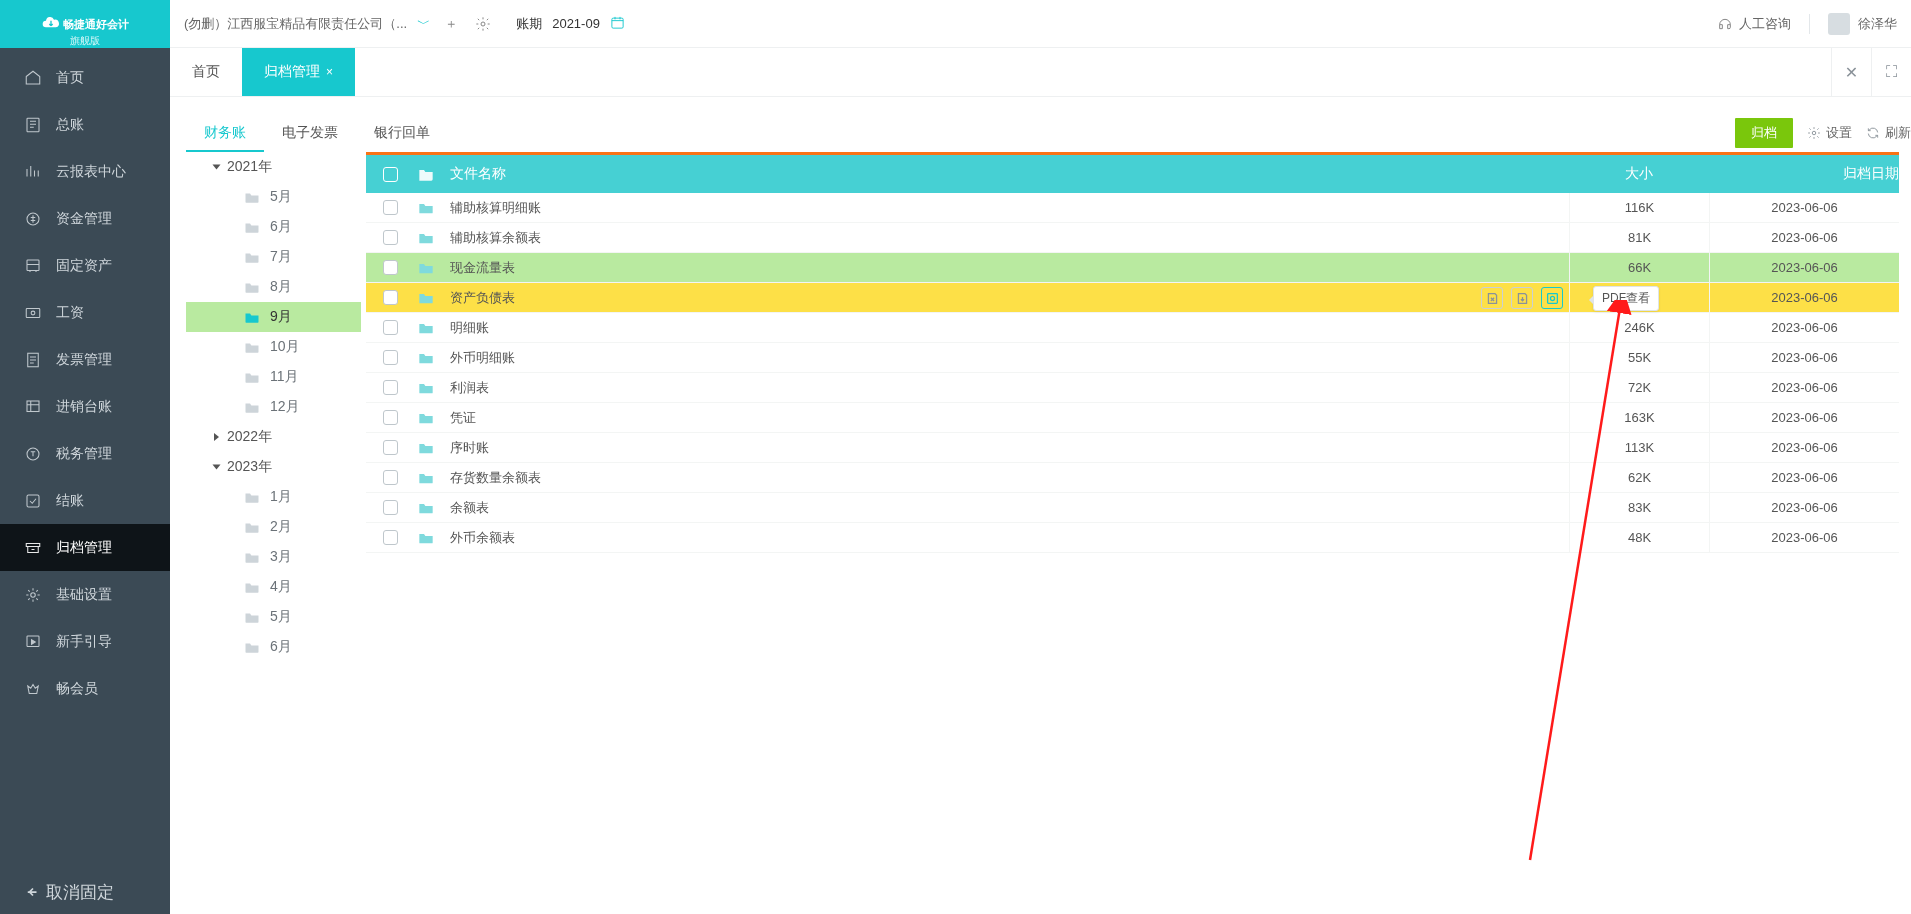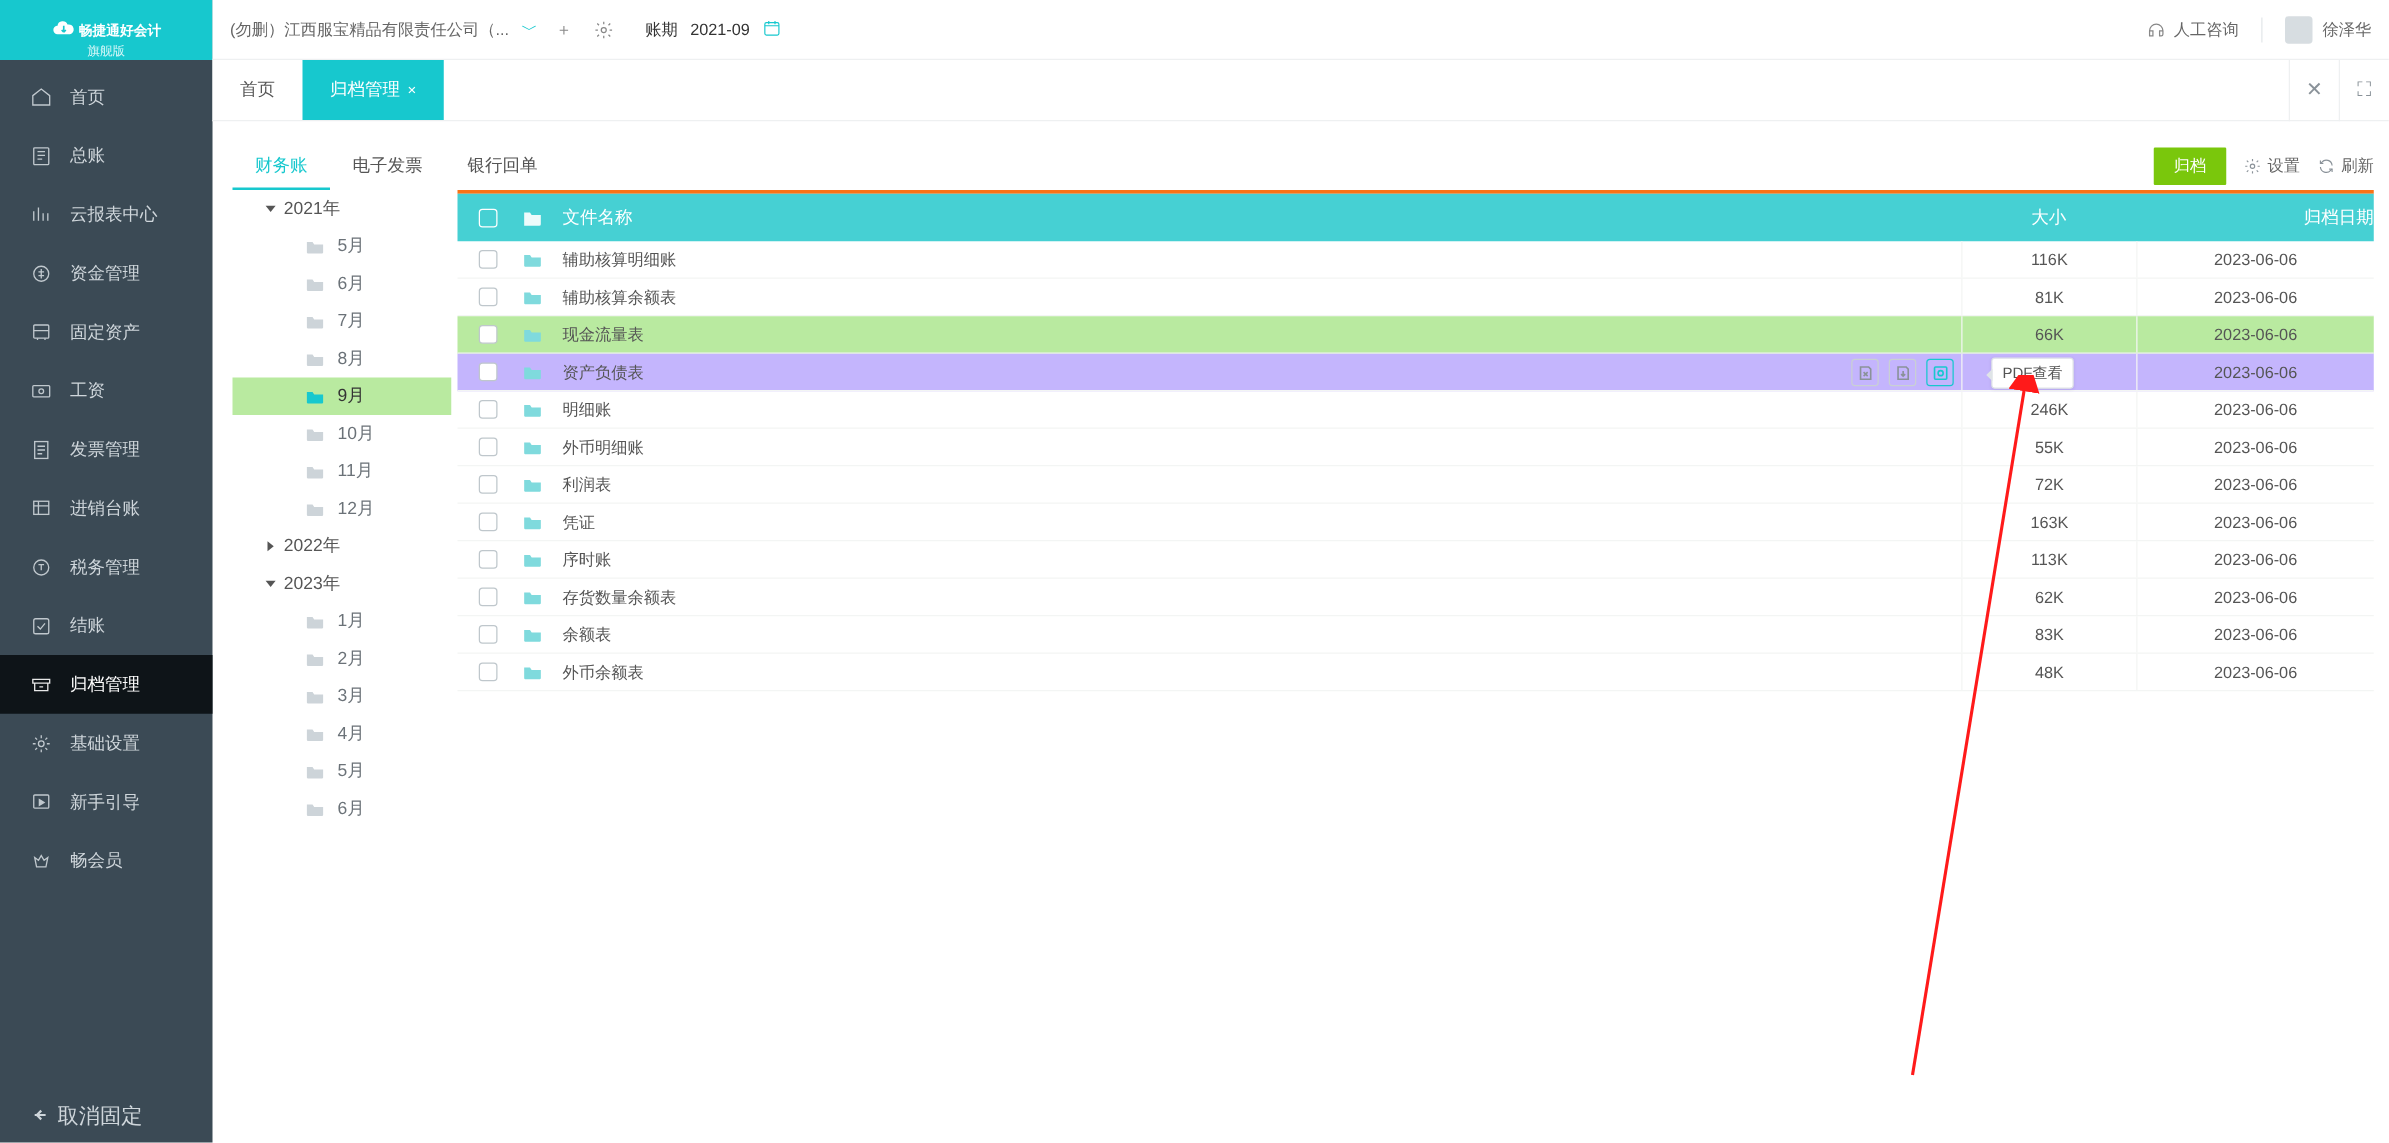--- a/index.html
+++ b/index.html
@@ -29,21 +29,21 @@
   .user{display:flex;align-items:center;gap:8px;color:#666}
   .avatar{width:22px;height:22px;background:#d7dde1;border-radius:3px}
   
   .doc-tabs{position:absolute;left:170px;top:48px;right:0;height:49px;background:#fff;border-bottom:1px solid #eef0f1;display:flex;align-items:stretch}
   .doc-tab{padding:0 22px;display:flex;align-items:center;font-size:14px;color:#555;cursor:pointer;gap:6px}
   .doc-tab.active{background:#17c8ce;color:#fff}
   .doc-tab .x{font-size:12px}
   .doc-tabs .right-ctrl{margin-left:auto;display:flex;align-items:center}
   .sq{width:40px;height:49px;display:flex;align-items:center;justify-content:center;color:#8a9299;border-left:1px solid #eef0f1;cursor:pointer;font-size:16px}
   
-  .subbar{position:absolute;left:186px;top:112px;right:12px;height:40px;display:flex;align-items:flex-end}
+  .subbar{position:absolute;left:186px;top:112px;right:0;height:40px;display:flex;align-items:flex-end}
   .subtabs{display:flex;gap:0}
   .subtab{padding:8px 18px;font-size:14px;color:#555;cursor:pointer}
   .subtab.active{color:#17c8ce;border-bottom:2px solid #17c8ce}
   .toolbar{margin-left:auto;display:flex;align-items:center;gap:14px;padding-bottom:4px}
   .btn-primary{background:#7ac70c;color:#fff;border:none;border-radius:1px;padding:6px 16px;font-size:13px;cursor:pointer}
   .tool-link{display:flex;align-items:center;gap:5px;color:#666;cursor:pointer;font-size:13px}
   .tool-link svg{width:14px;height:14px;stroke:#8a9299;fill:none;stroke-width:1.6}
   
   .tree{position:absolute;left:186px;top:152px;width:175px;bottom:12px;font-size:14px;color:#555}
   .tree-year{display:flex;align-items:center;gap:8px;height:30px;padding-left:28px;cursor:pointer}
@@ -60,21 +60,21 @@
   .col-chk{width:48px;display:flex;justify-content:center}
   .chk{width:15px;height:15px;border:1px solid #bfc7cc;border-radius:3px;background:#fff}
   .thead .chk{border-color:#fff;background:transparent}
   .col-name{flex:1;display:flex;align-items:center;gap:8px;padding-left:4px}
   .col-size{width:140px;text-align:center}
   .col-date{width:190px;text-align:right}
   .tbody{}
   .row{height:30px;border-bottom:1px solid #f3f5f4;display:flex;align-items:center;font-size:13px;color:#555;position:relative}
   .row .col-size,.row .col-date{border-left:1px solid #f3f5f4;height:100%;display:flex;align-items:center;justify-content:center}
   .row.hl1{background:#b9eaa0}
-  .row.hl2{background:#c4b5fd}
+  .row.hl2{background:#fde047}
   .file-icon{width:16px;height:14px;margin-right:8px;display:inline-flex}
   .file-icon svg{width:16px;height:14px}
   .row-actions{position:absolute;right:336px;top:4px;display:flex;gap:8px;align-items:center}
   .aicon{width:22px;height:22px;border:1px solid #c9d0d4;border-radius:3px;display:flex;align-items:center;justify-content:center;color:#8a9299;cursor:pointer}
   .aicon.on{border-color:#17c8ce;color:#17c8ce}
   .aicon svg{width:13px;height:13px;stroke:currentColor;fill:none;stroke-width:1.6}
   .tooltip{position:absolute;right:240px;top:3px;background:#fff;border:1px solid #dfe4e7;border-radius:3px;padding:3px 8px;font-size:12px;color:#555;box-shadow:0 1px 3px rgba(0,0,0,.08)}
   .tooltip::before{content:"";position:absolute;left:-5px;top:8px;border-right:5px solid #dfe4e7;border-top:5px solid transparent;border-bottom:5px solid transparent}
   
   .arrow-annot{position:absolute;pointer-events:none;z-index:999}

